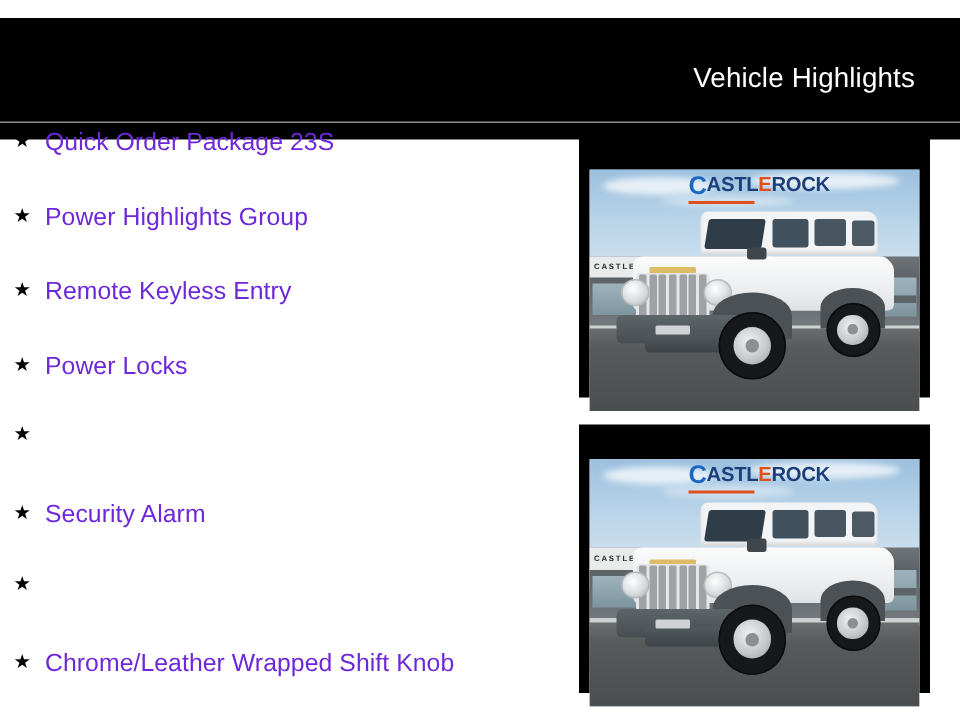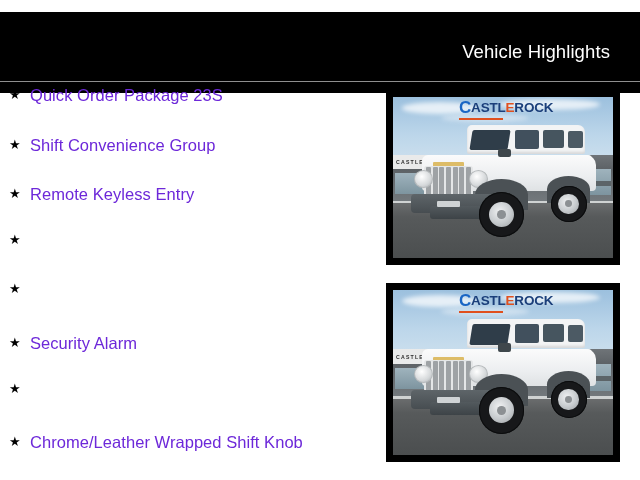--- a/index.html
+++ b/index.html
@@ -83,20 +83,21 @@
   }
   .photo-frame.one { left: 386px; top: 90px;  width: 234px; height: 175px; }
   .photo-frame.two { left: 386px; top: 283px; width: 234px; height: 179px; }
 
   .photo {
     position: relative;
     width: 100%;
     height: 100%;
     overflow: hidden;
     background: #b9d2e8;
+    margin-top: 16px;
   }
 
   
   .sky {
     position: absolute; left: 0; top: 0; width: 100%; height: 52%;
     background: linear-gradient(180deg, #9cc0de 0%, #bcd6ea 45%, #d8e6f0 100%);
   }
   .cloud {
     position: absolute;
     background: rgba(255,255,255,0.72);
@@ -276,30 +277,31 @@
 
 <div class="highlights">
 
   <div class="hl-item">
     <span class="hl-star">★</span>
     <span class="hl-label">Quick Order Package 23S</span>
   </div>
 
   <div class="hl-item">
     <span class="hl-star">★</span>
-    <span class="hl-label">Shift Convenience Group</span>
+    <span class="hl-label">Power Highlights Group</span>
   </div>
 
   <div class="hl-item">
     <span class="hl-star">★</span>
     <span class="hl-label">Remote Keyless Entry</span>
   </div>
 
   <div class="hl-item">
     <span class="hl-star">★</span>
+    <span class="hl-label">Power Locks</span>
   </div>
 
   <div class="hl-item">
     <span class="hl-star">★</span>
   </div>
 
   <div class="hl-item">
     <span class="hl-star">★</span>
     <span class="hl-label">Security Alarm</span>
   </div>

